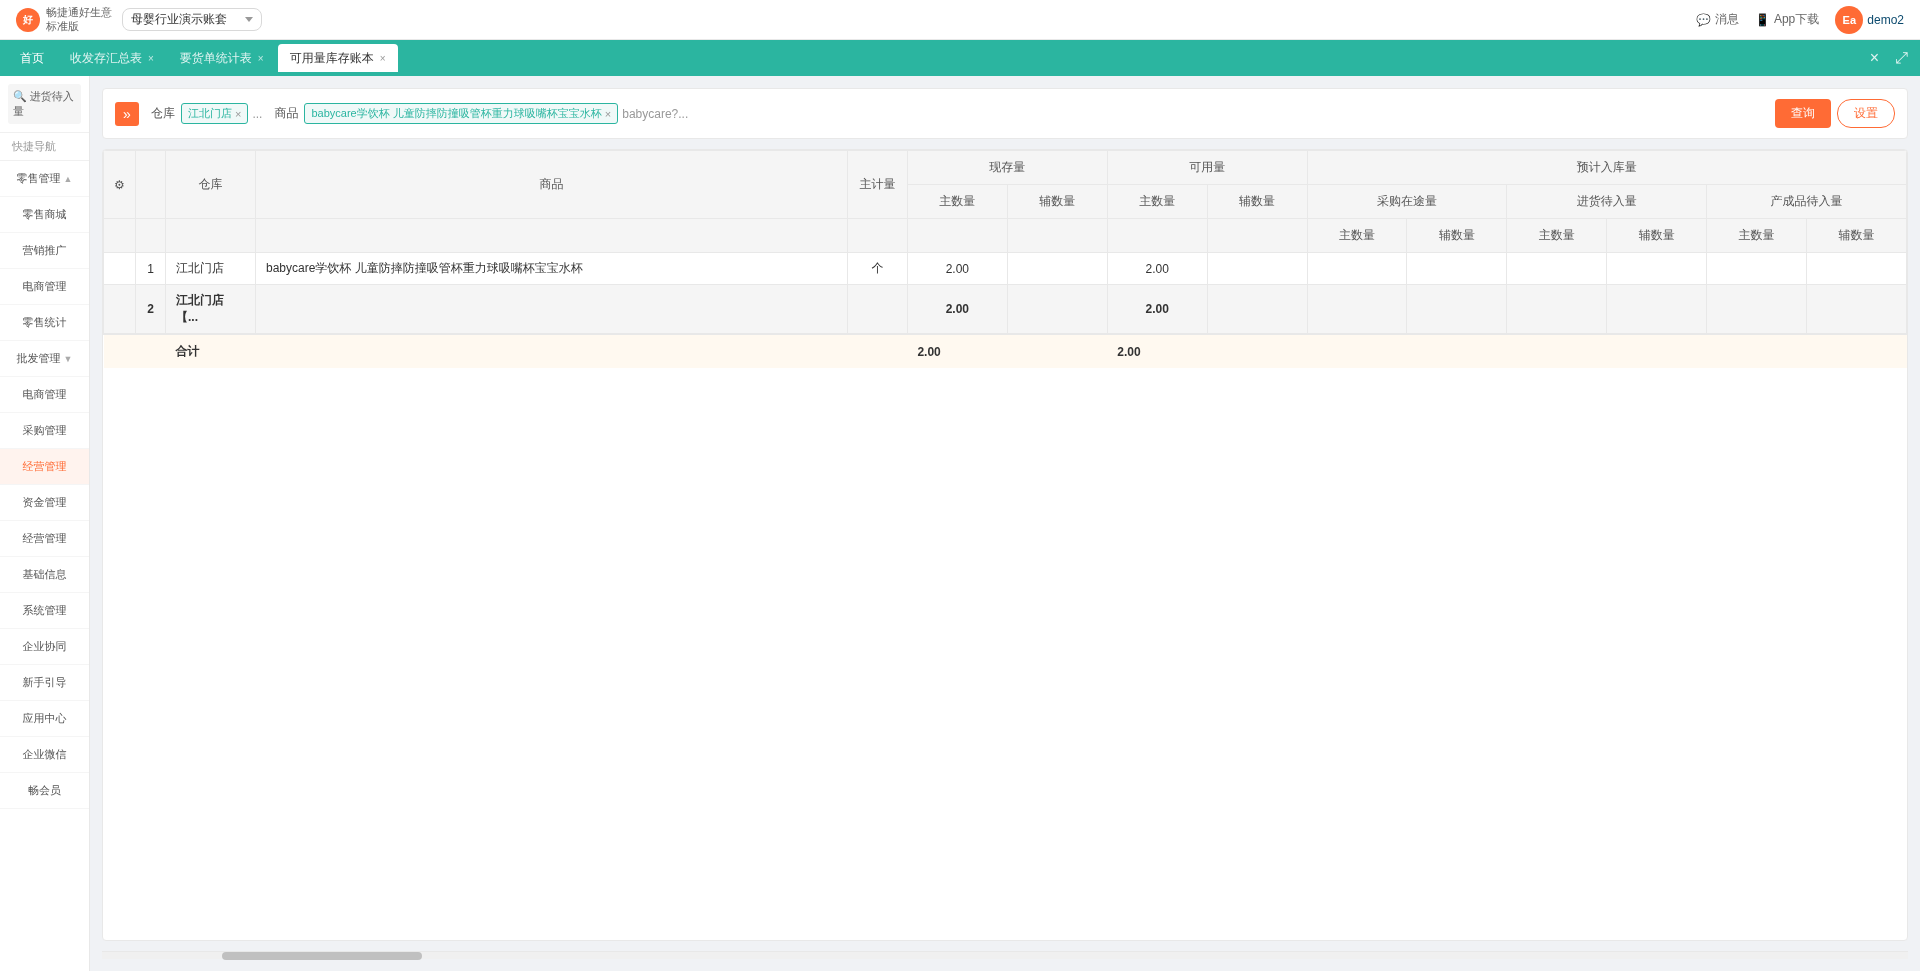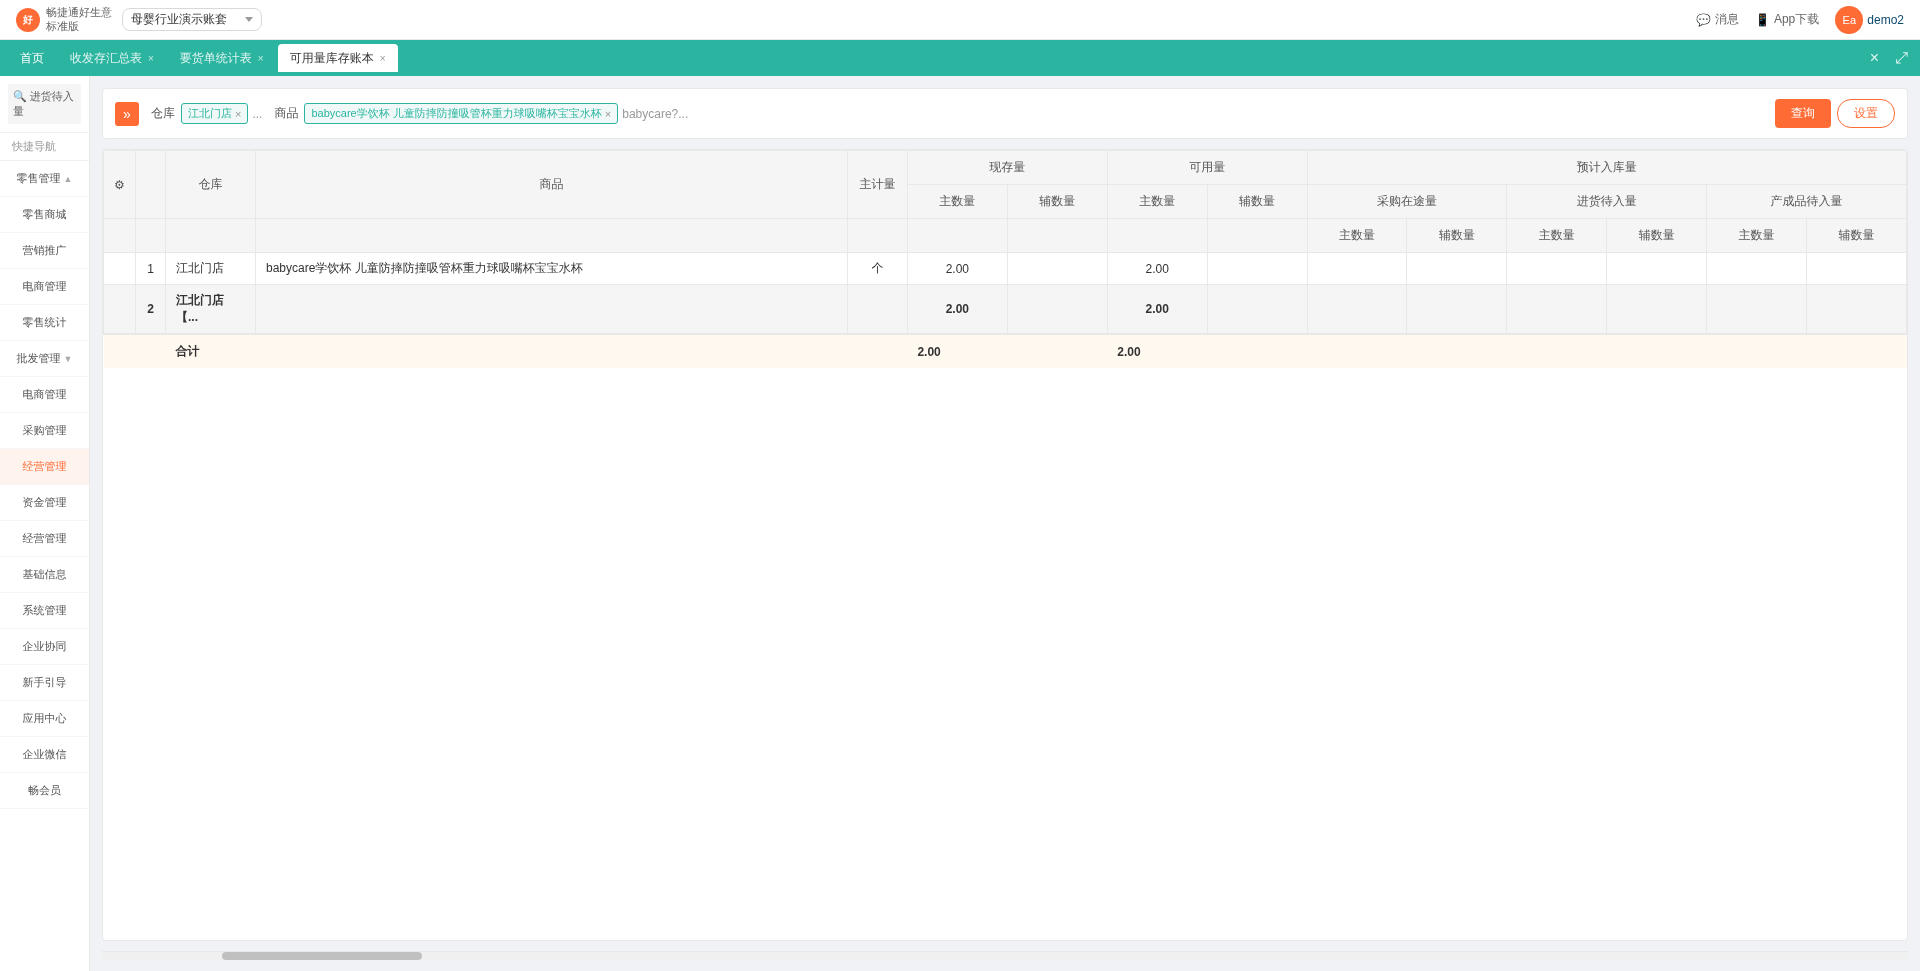--- a/index.html
+++ b/index.html
@@ -16,21 +16,21 @@
       border-bottom: 1px solid #e8e8e8;
       flex-shrink: 0;
     }
     .top-bar-left { display: flex; align-items: center; gap: 10px; }
     .logo-area { display: flex; align-items: center; gap: 6px; }
     .logo-icon { width: 24px; height: 24px; background: #ff6b35; border-radius: 50%; display: flex; align-items: center; justify-content: center; color: #fff; font-size: 10px; font-weight: bold; }
     .logo-text { font-size: 11px; color: #666; line-height: 1.2; }
     .company-selector { display: flex; align-items: center; gap: 4px; font-size: 12px; color: #333; border: 1px solid #d9d9d9; border-radius: 8px; padding: 2px 8px; background: #fff; cursor: pointer; min-width: 140px; justify-content: space-between; }
     .top-bar-right { display: flex; align-items: center; gap: 16px; }
     .top-bar-action { display: flex; align-items: center; gap: 4px; color: #666; cursor: pointer; font-size: 12px; }
-    .user-avatar { width: 28px; height: 28px; border-radius: 50%; background: #ff6b35; display: flex; align-items: center; justify-content: center; color: #fff; font-size: 11px; }
+    .user-avatar { width: 28px; height: 28px; border-radius: 50%; background: #ff6b35; display: flex; align-items: center; justify-content: center; color: #fff; font-size: 11px; font-weight: bold; }
     .user-name { color: #0c4a6e; font-size: 12px; text-align: center; }
 
     
     .tab-bar {
       height: 36px;
       background: #2bb5a0;
       display: flex;
       align-items: center;
       padding: 0 8px;
       flex-shrink: 0;

